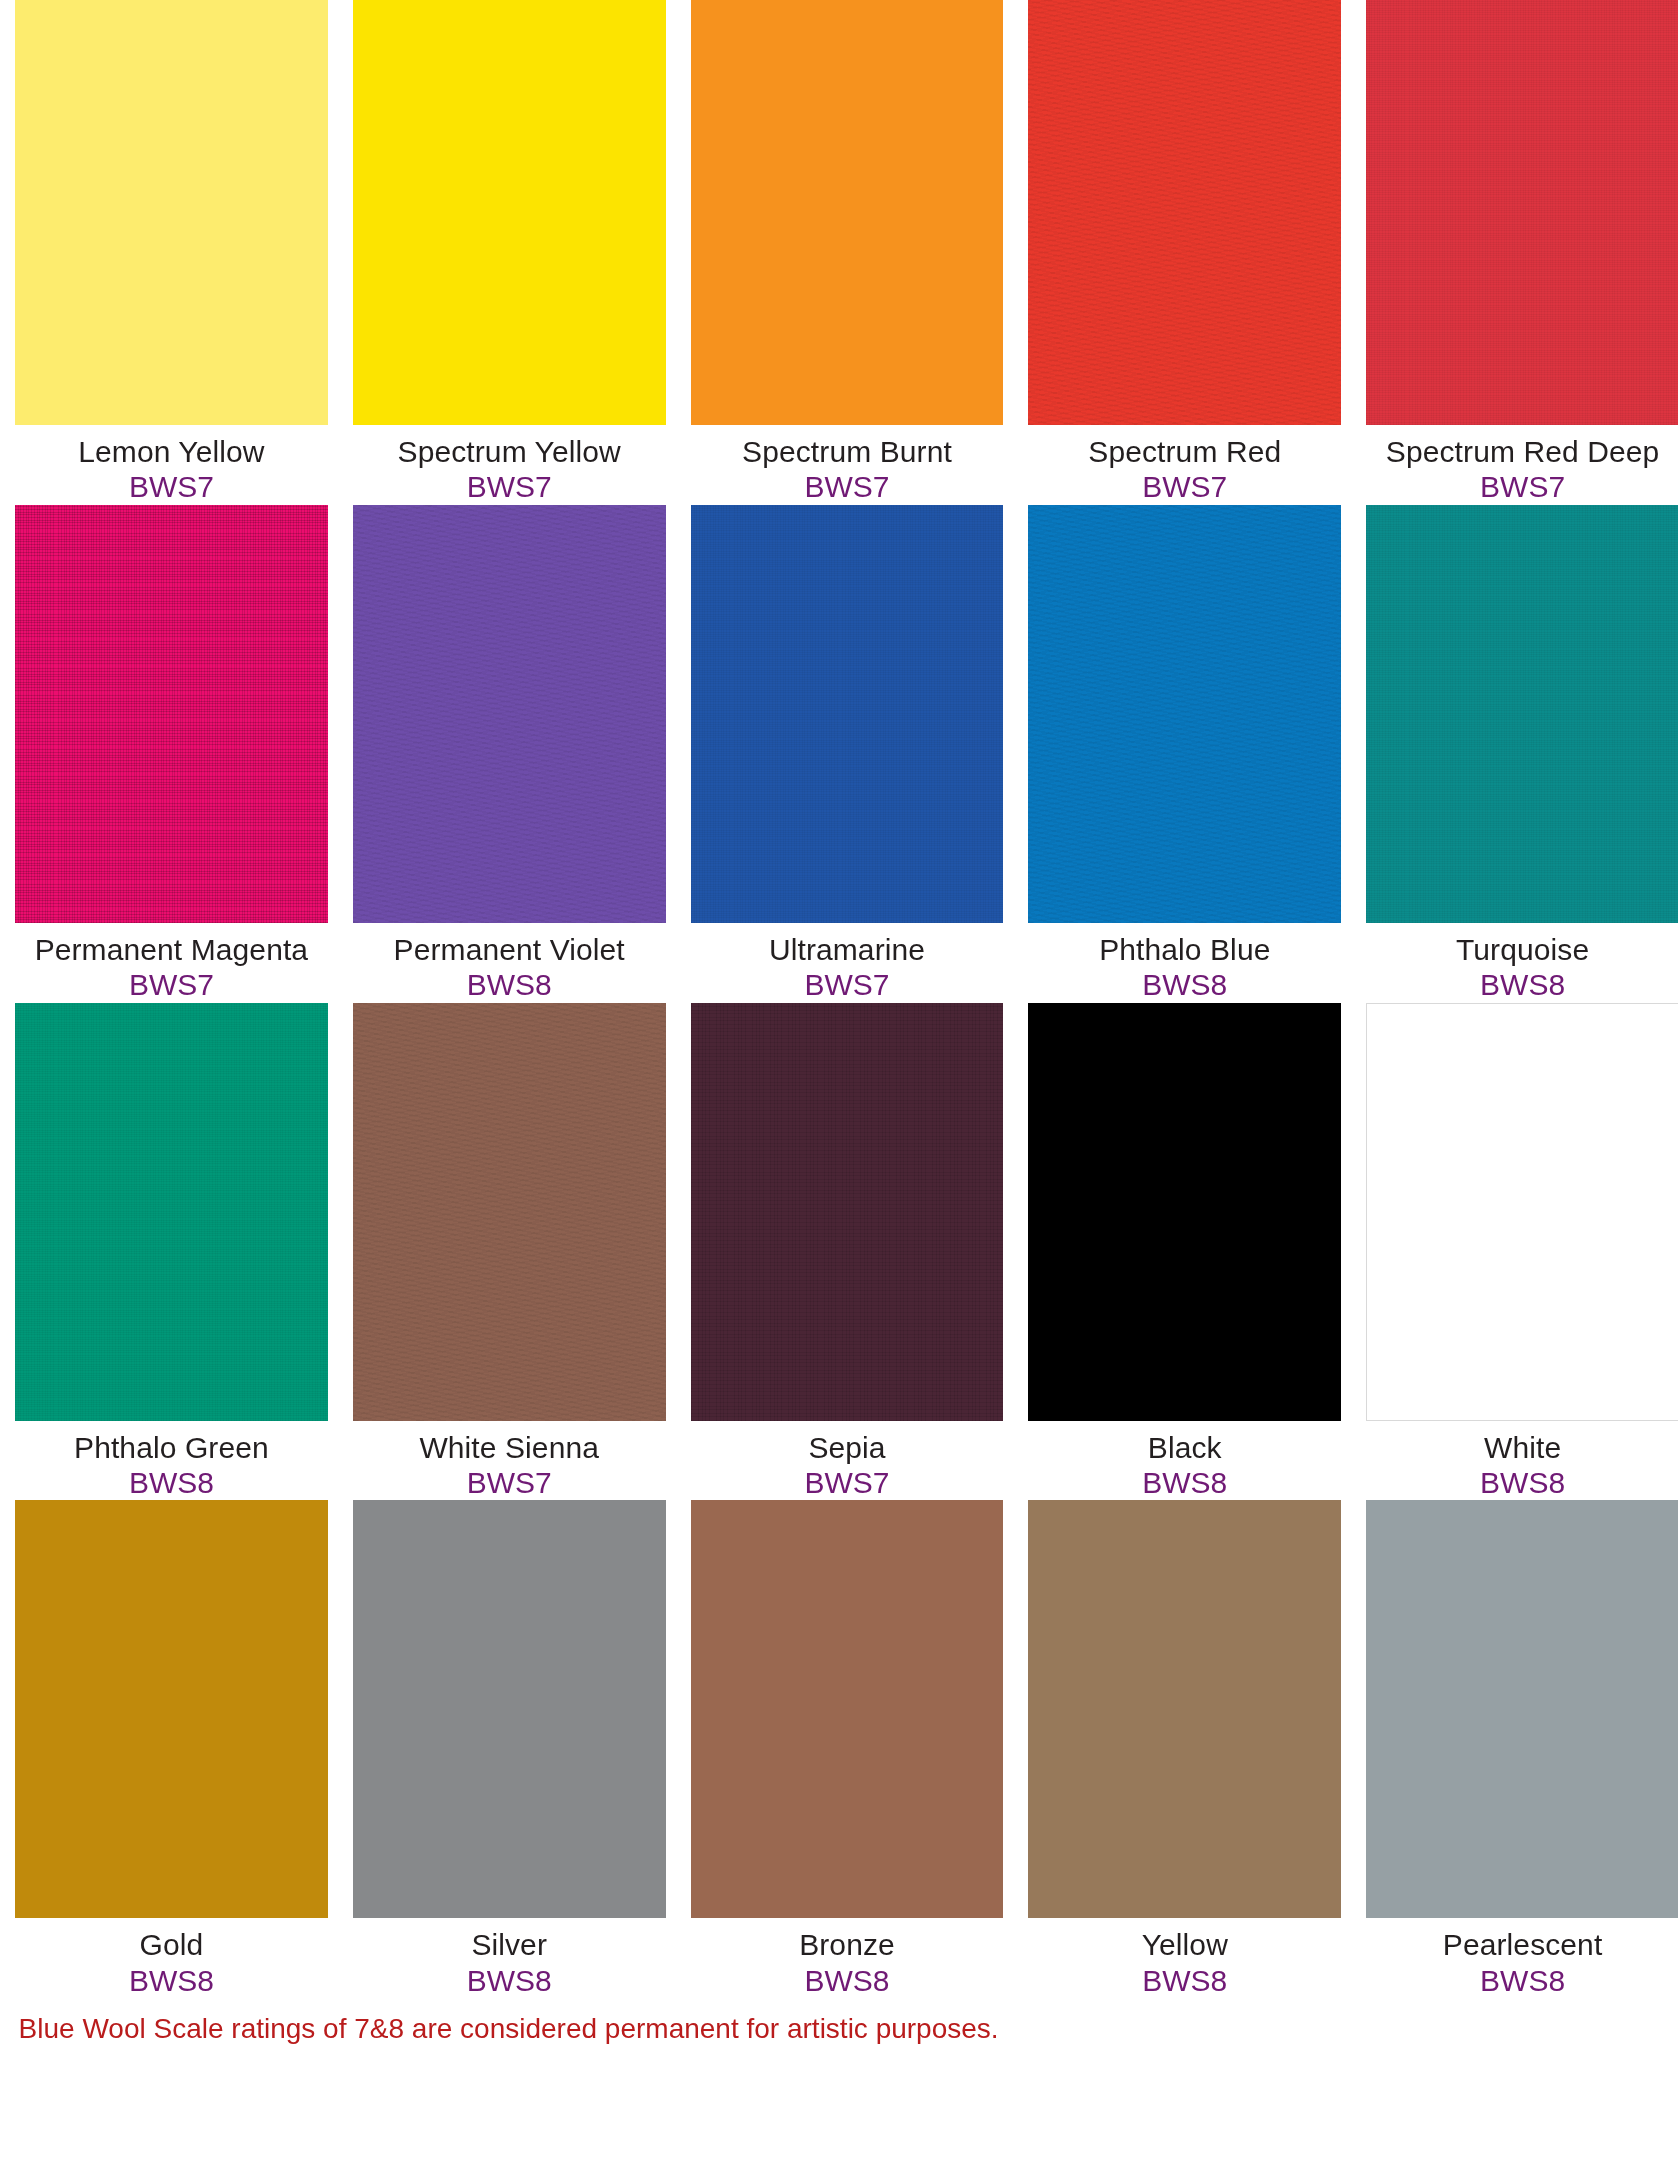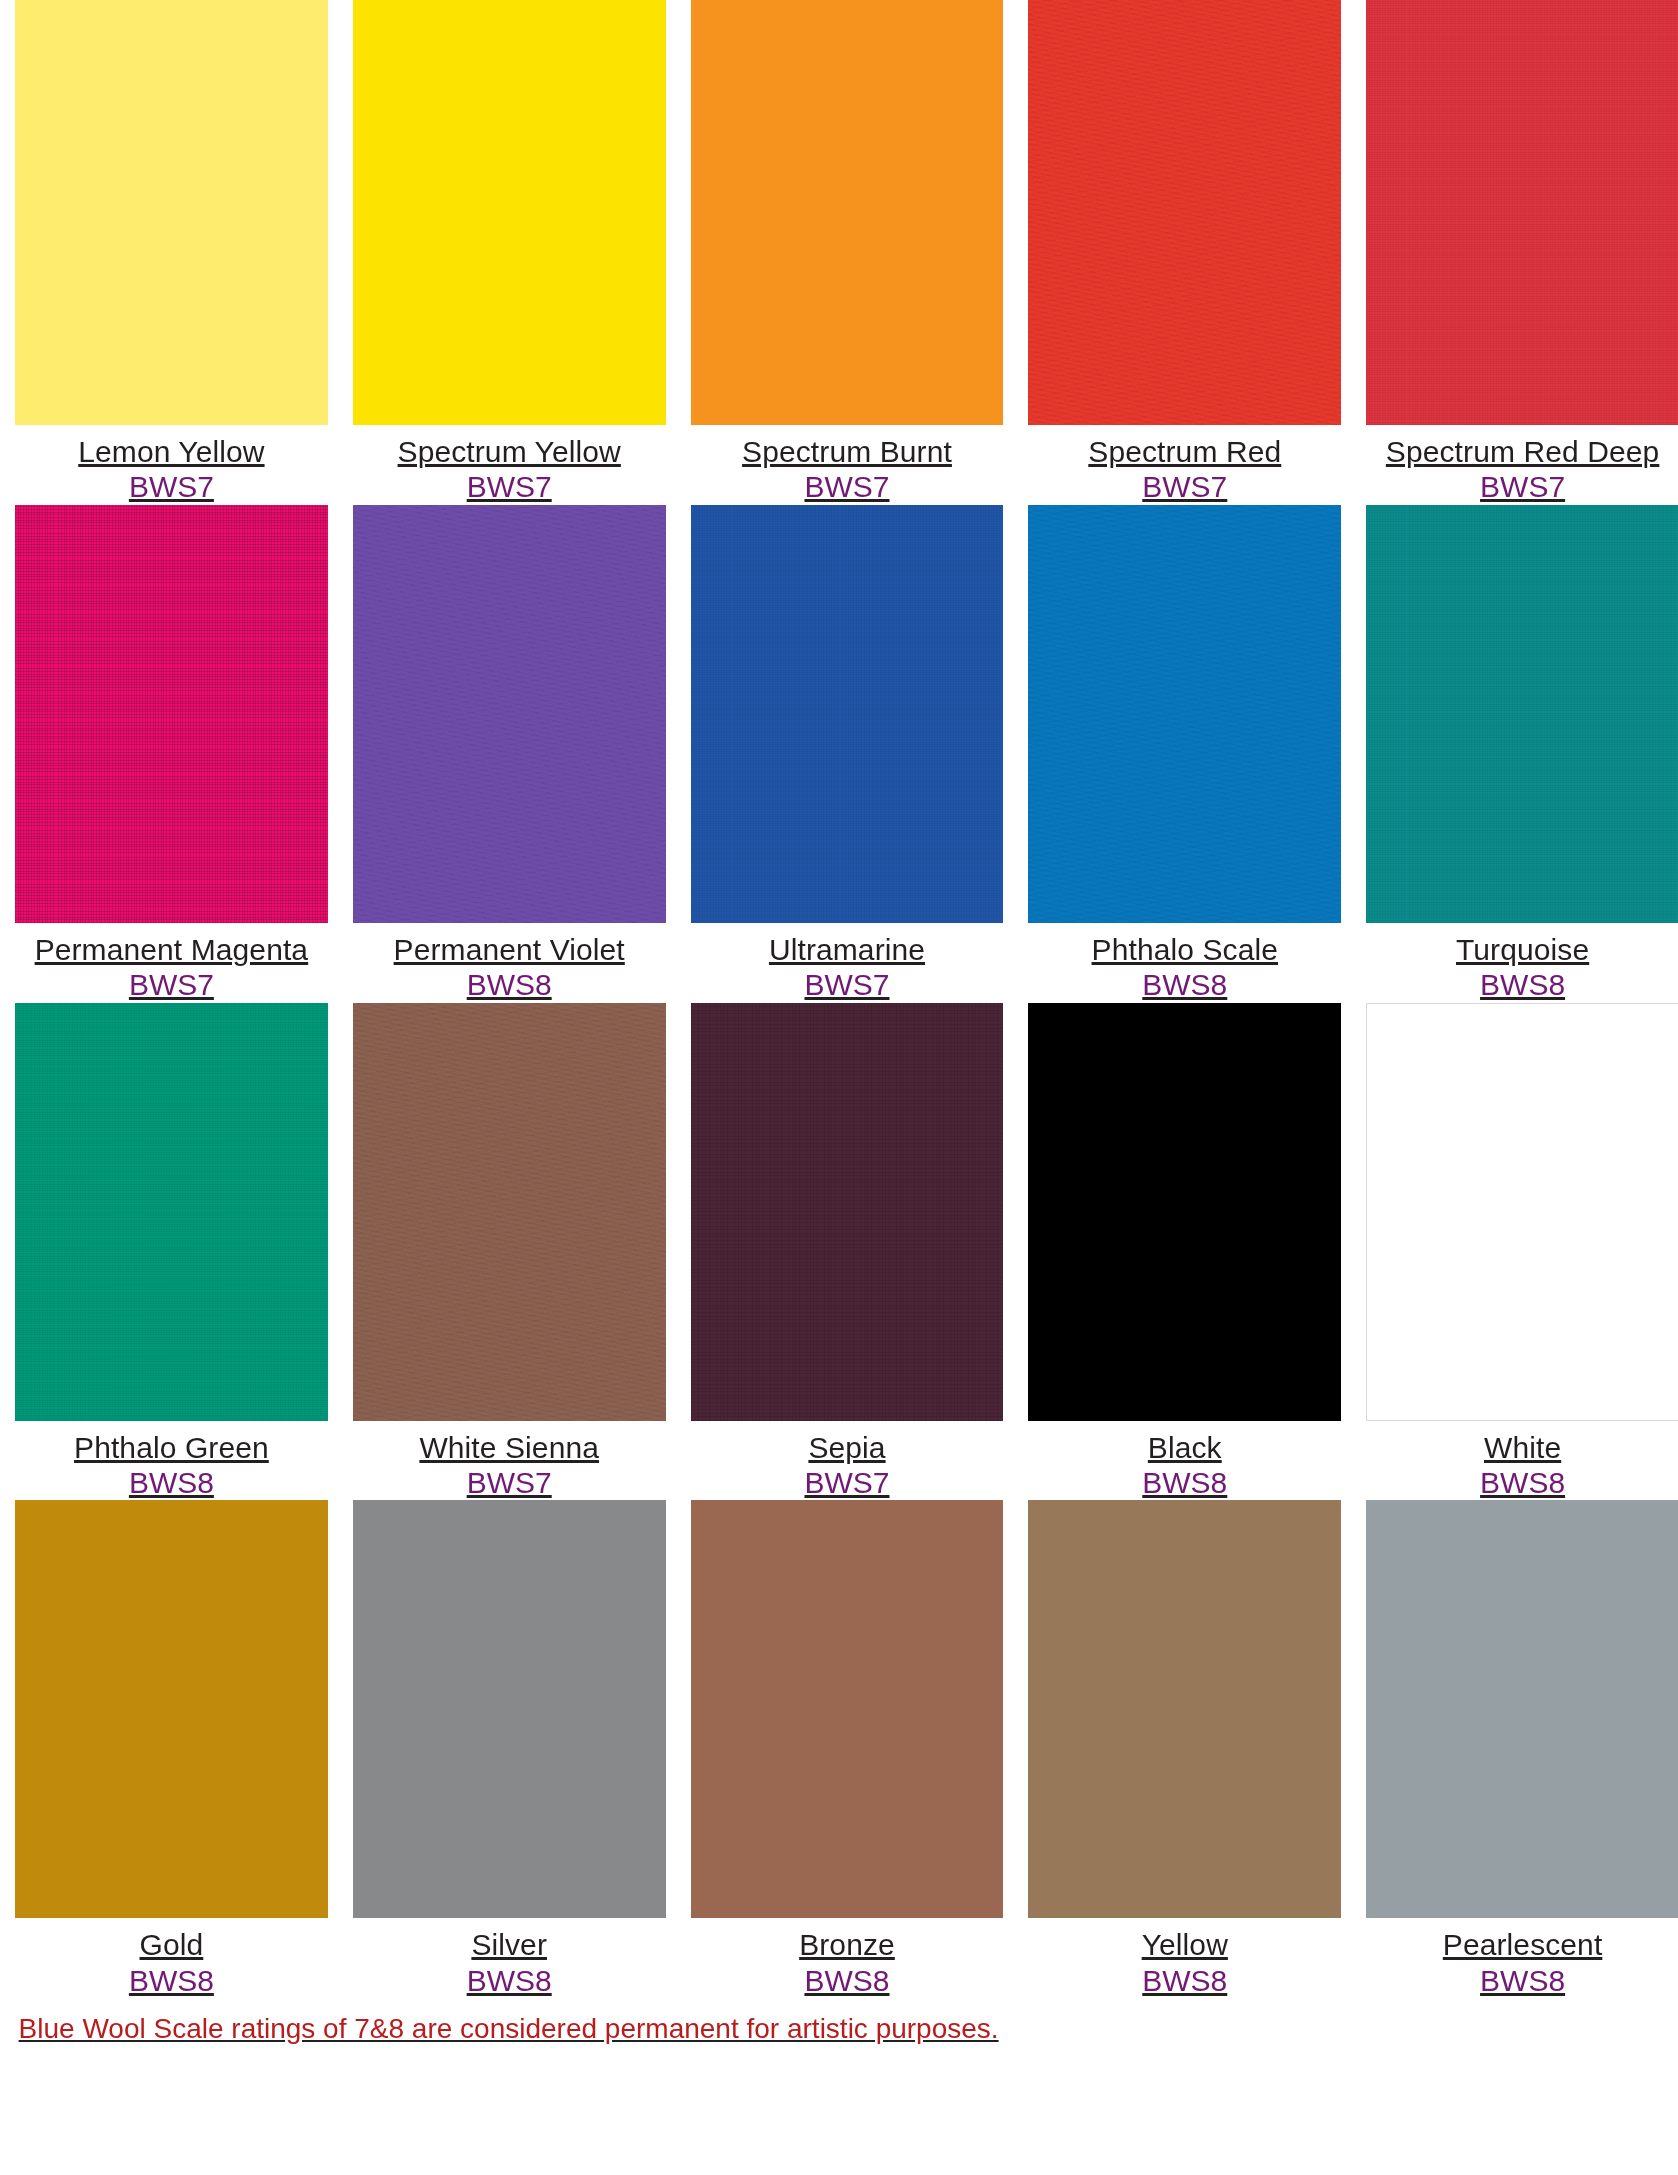--- a/index.html
+++ b/index.html
@@ -15,21 +15,20 @@
     overflow: hidden;
     position: relative;
   }
 
   #sheet {
     position: relative;
     width: 1679px;
     height: 2000px;
     box-sizing: border-box;
     padding: 0 15px;
-    text-decoration: underline;
   }
 
   .swatch-grid {
     display: grid;
     grid-template-columns: repeat(5, 1fr);
     column-gap: 25px;
     row-gap: 0;
     width: 1664px;
     margin: 0 auto;
   }
@@ -177,21 +176,21 @@
       <div class="swatch-cell">
         <div class="swatch-chip grain-fine" style="background-color: rgb(32, 85, 168);"></div>
         <div class="swatch-caption">
           <span class="swatch-name">Ultramarine</span>
           <span class="swatch-rating">BWS7</span>
         </div>
       </div>
       <div class="swatch-cell">
         <div class="swatch-chip grain-soft" style="background-color: rgb(8, 120, 190);"></div>
         <div class="swatch-caption">
-          <span class="swatch-name">Phthalo Scale</span>
+          <span class="swatch-name">Phthalo Blue</span>
           <span class="swatch-rating">BWS8</span>
         </div>
       </div>
       <div class="swatch-cell">
         <div class="swatch-chip grain-fine" style="background-color: rgb(11, 140, 140);"></div>
         <div class="swatch-caption">
           <span class="swatch-name">Turquoise</span>
           <span class="swatch-rating">BWS8</span>
         </div>
       </div>

